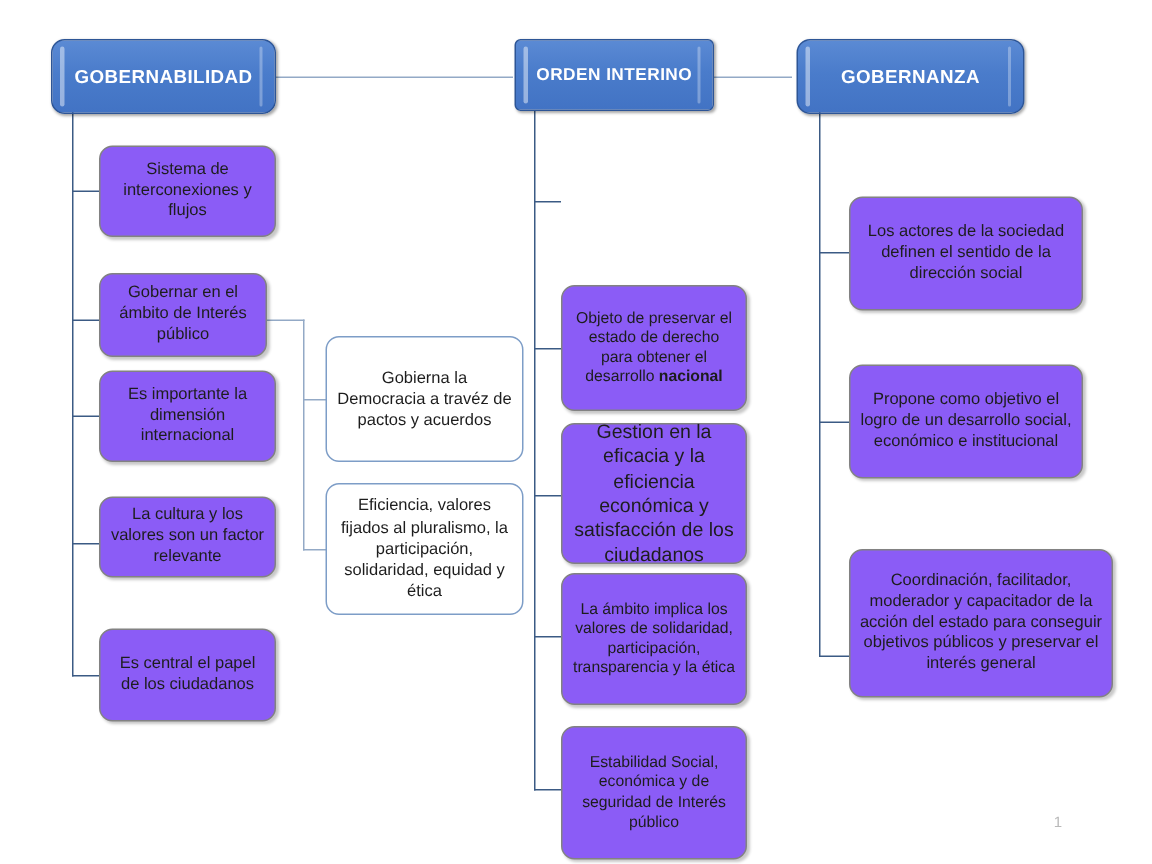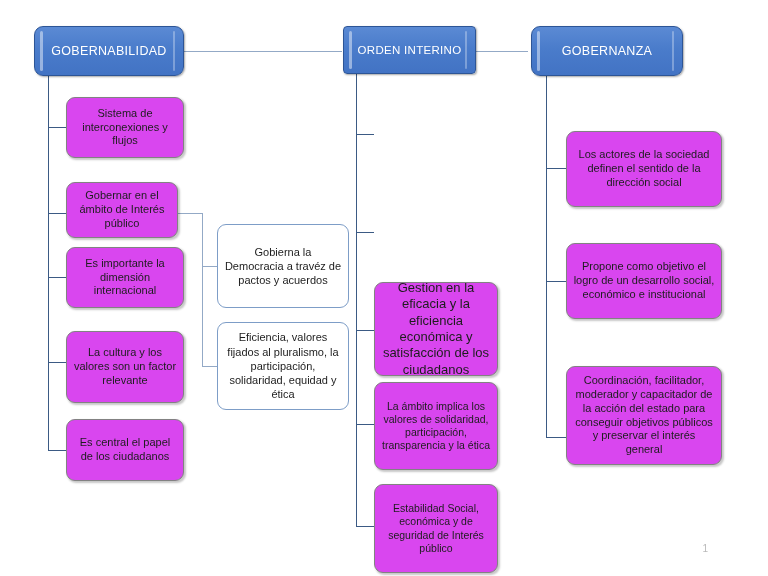--- a/index.html
+++ b/index.html
@@ -16,38 +16,38 @@
   .ln.v{width:1px;}
   .ln.light{background:#93a9c6;}
 
   
   .hdr{
     position:absolute;
     background:linear-gradient(to bottom,#5b8ad4 0%,#4a7ccb 45%,#4273c4 100%);
     border:1px solid #2d5596;
     box-sizing:border-box;
     display:flex;align-items:center;justify-content:center;
-    color:#ffffff;font-weight:normal;letter-spacing:.3px;
+    color:#ffffff;font-weight:bold;letter-spacing:.3px;
     text-align:center;
     box-shadow:1px 1px 2px rgba(0,0,0,.35);
   }
   .hdr .hl{
     position:absolute;left:5px;top:4px;bottom:4px;width:3px;
     background:rgba(255,255,255,.45);border-radius:2px;
   }
   .hdr .hl2{
     position:absolute;right:8px;top:4px;bottom:4px;width:2px;
     background:rgba(255,255,255,.30);border-radius:2px;
   }
   .hdr span.lbl{position:relative;z-index:2;}
 
   
   .gbox{
     position:absolute;box-sizing:border-box;
-    background:#d946ef;
+    background:#8b5cf6;
     border:1px solid #828282;
     border-radius:9px;
     display:flex;align-items:center;justify-content:center;
     text-align:center;
     color:#1d1d1d;
     box-shadow:1.5px 1.5px 2px rgba(0,0,0,.22);
     line-height:1.26;
     padding:16px 6px;
   }
 
@@ -122,48 +122,51 @@
 
   <div class="gbox" style="left:66px;top:97px;width:118px;height:61px;font-size:11px;">
     <span>Sistema de interconexiones y flujos</span>
   </div>
   <div class="gbox" style="left:66px;top:182px;width:112px;height:56px;font-size:11px;">
     <span>Gobernar en el ámbito de Interés público</span>
   </div>
   <div class="gbox" style="left:66px;top:247px;width:118px;height:61px;font-size:11px;">
     <span>Es importante la dimensión internacional</span>
   </div>
-  <div class="gbox" style="left:66px;top:331px;width:118px;height:72px;font-size:11px;">
+  <div class="gbox" style="left:66px;top:331px;width:118px;height:54px;font-size:11px;">
     <span>La cultura y los valores son un factor relevante</span>
   </div>
   <div class="gbox" style="left:66px;top:419px;width:118px;height:62px;font-size:11px;">
     <span>Es central el papel de los ciudadanos</span>
   </div>
 
   <div class="wbox" style="left:217px;top:224px;width:132px;height:84px;font-size:11px;">
     <span>Gobierna la Democracia a travéz de pactos y acuerdos</span>
   </div>
   <div class="wbox" style="left:217px;top:322px;width:132px;height:88px;font-size:11px;">
     <span>Eficiencia, valores fijados al pluralismo, la participación, solidaridad, equidad y ética</span>
   </div>
 
+  <div class="gbox" style="left:374px;top:190px;width:124px;height:84px;font-size:10.5px;">
+    <span><span>Objeto de preservar el estado de derecho para obtener el desarrollo </span><span class="b">nacional</span></span>
+  </div>
   <div class="gbox" style="left:374px;top:282px;width:124px;height:94px;font-size:13px;">
     <span>Gestion en la eficacia y la eficiencia económica y satisfacción de los ciudadanos</span>
   </div>
   <div class="gbox" style="left:374px;top:382px;width:124px;height:88px;font-size:10.5px;">
     <span>La ámbito implica los valores de solidaridad, participación, transparencia y la ética</span>
   </div>
   <div class="gbox" style="left:374px;top:484px;width:124px;height:89px;font-size:10.5px;">
     <span>Estabilidad Social, económica y de seguridad de Interés público</span>
   </div>
 
   <div class="gbox" style="left:566px;top:131px;width:156px;height:76px;font-size:11px;">
     <span>Los actores de la sociedad definen el sentido de la dirección social</span>
   </div>
   <div class="gbox" style="left:566px;top:243px;width:156px;height:76px;font-size:11px;">
     <span>Propone como objetivo el logro de un desarrollo social, económico e institucional</span>
   </div>
-  <div class="gbox" style="left:566px;top:366px;width:156px;height:99px;font-size:11px;">
+  <div class="gbox" style="left:566px;top:366px;width:176px;height:99px;font-size:11px;">
     <span>Coordinación, facilitador, moderador y capacitador de la acción del estado para conseguir objetivos públicos y preservar el interés general</span>
   </div>
 
   <div id="page-num">1</div>
 </div>
 
 </body></html>

